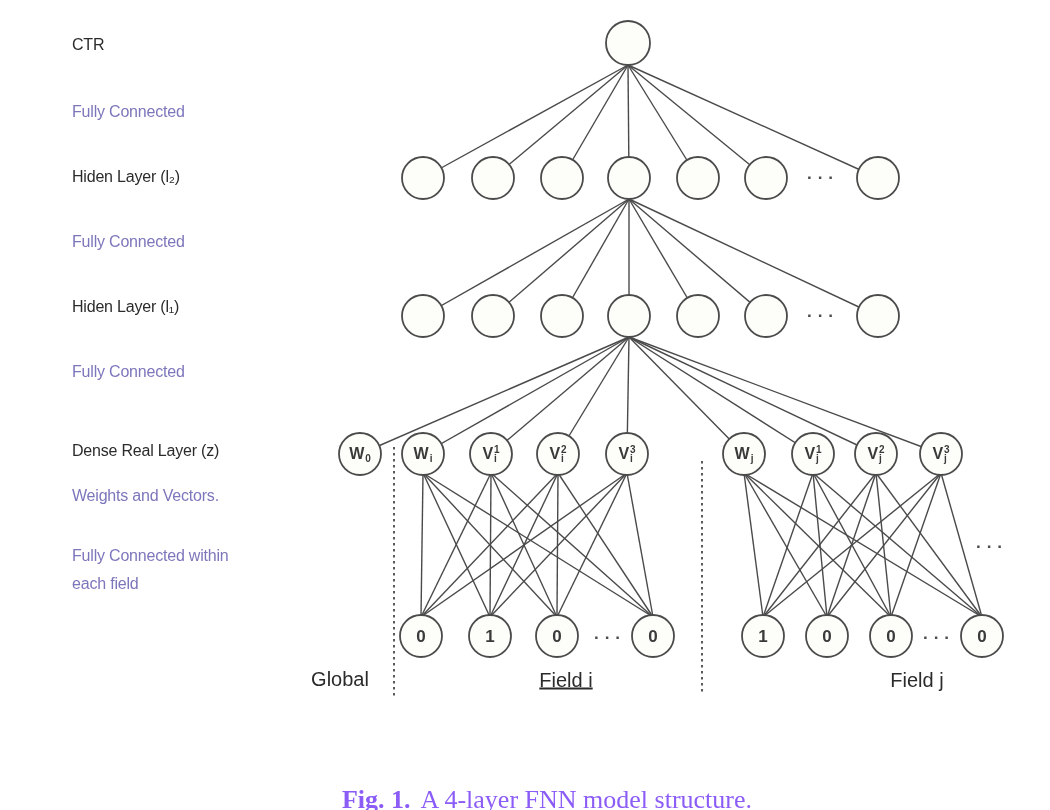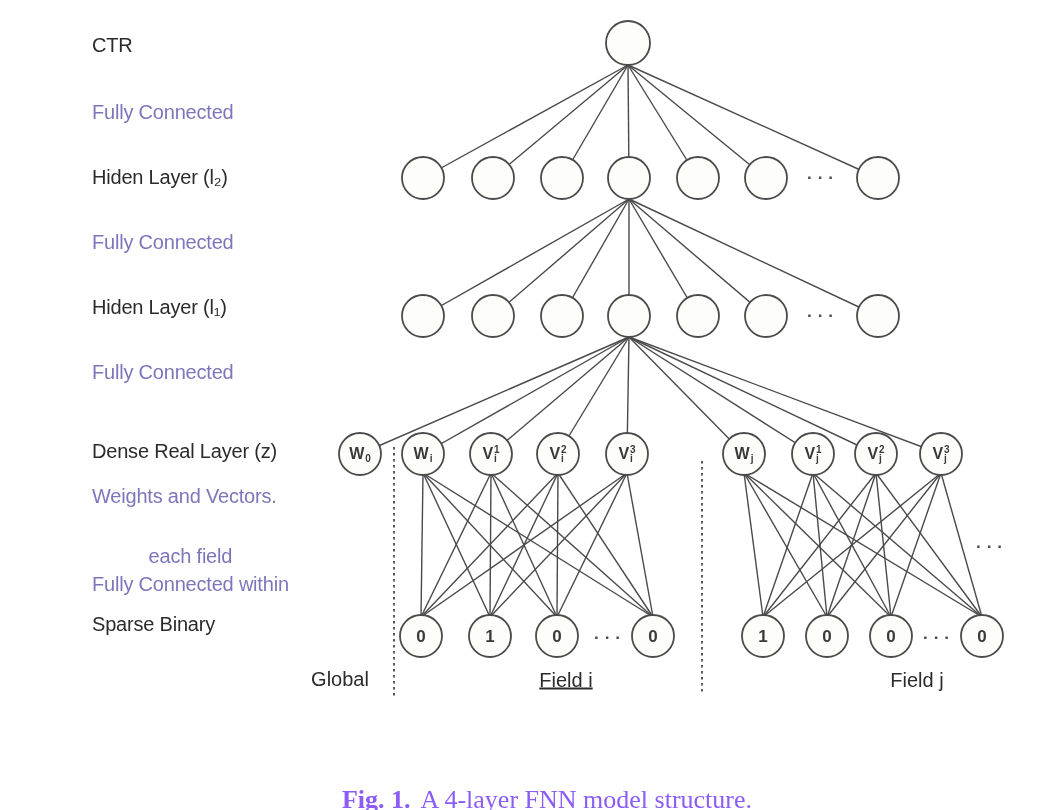--- a/index.html
+++ b/index.html
@@ -5,25 +5,25 @@
   html,body{margin:0;padding:0;background:#ffffff;}
   #stage{
     position:relative;width:1050px;height:810px;background:#ffffff;overflow:hidden;
     font-family:"Liberation Sans","DejaVu Sans",sans-serif;
   }
   #net-svg{position:absolute;left:0;top:0;}
   #net-svg line.edge{stroke:#4a4a4a;stroke-width:1.4;}
   #net-svg line.dash{stroke:#5a5a5a;stroke-width:2;stroke-dasharray:2.5 3.5;}
   #net-svg circle.node{fill:#fdfdfa;stroke:#4b4b4b;stroke-width:1.8;}
   .side-label{
-    position:absolute;left:92px;font-size:20px;line-height:28px;
+    position:absolute;left:72px;font-size:16px;line-height:28px;
     letter-spacing:-0.2px;white-space:nowrap;
   }
   .side-label.ink{color:#2b2b2b;}
-  .side-label.purple{color:#7c76bb;text-align:center;}
+  .side-label.purple{color:#7c76bb;}
   .node-label{
     position:absolute;transform:translate(-50%,-50%);
     display:flex;align-items:center;justify-content:center;
     font-size:16px;font-weight:600;color:#3a3a3a;white-space:nowrap;
   }
   .ss{display:inline-flex;flex-direction:column;align-items:flex-start;
       font-size:10px;line-height:9px;font-weight:600;margin-left:1px;}
   .ss .sup,.ss .sub{display:block;height:9px;}
   .sparse-label{
     position:absolute;transform:translate(-50%,-50%);
@@ -234,25 +234,24 @@
       <div class="side-label purple" style="top: 358px;">
         <div>Fully Connected</div>
       </div>
       <div class="side-label ink" style="top: 437px;">
         <div>Dense Real Layer (z)</div>
       </div>
       <div class="side-label purple" style="top: 482px;">
         <div>Weights and Vectors.</div>
       </div>
       <div class="side-label purple" style="top: 542px;">
+        <div>Fully Connected within</div>
         <div>each field</div>
-        <div>Fully Connected within</div>
       </div>
       <div class="side-label ink" style="top: 610px;">
-        <div>Sparse Binary</div>
       </div>
       <div class="bottom-label" style="left: 340px; top: 679px; text-align: right;">Global</div>
       <div class="bottom-label" style="left: 566px; top: 680px; text-decoration: underline;">Field i</div>
       <div class="bottom-label" style="left: 870px; top: 680px; margin-left: 47px;">Field j</div>
     </div>
   <div class="caption" id="fig-caption" style="left: 547px; top: 737px;">
     <span class="cap-label">Fig. 1.</span><span>A 4-layer FNN model structure.</span>
   </div>
 </div>
 

